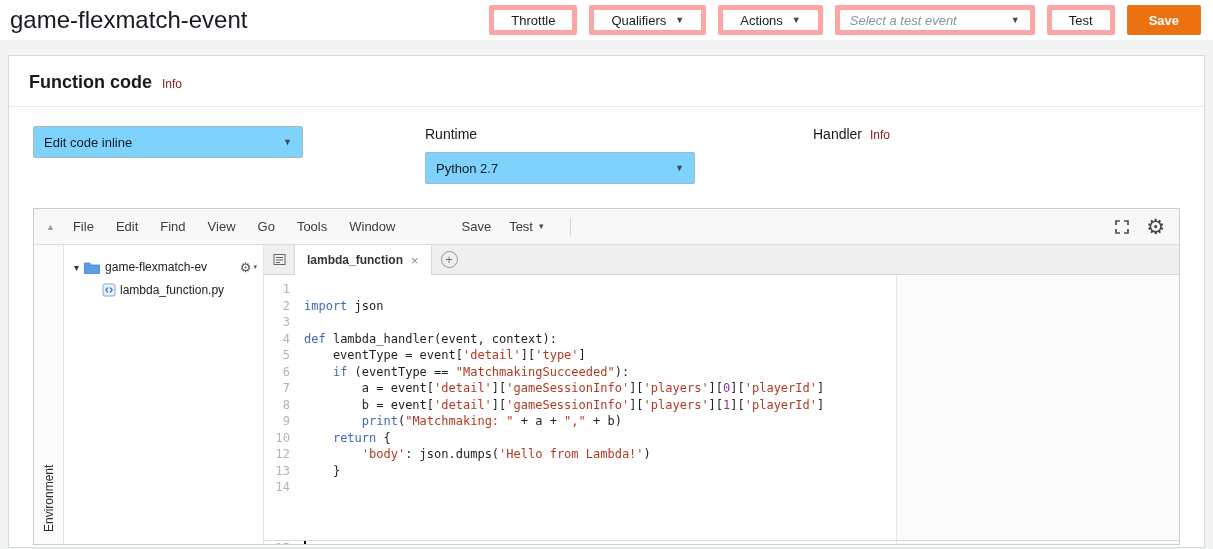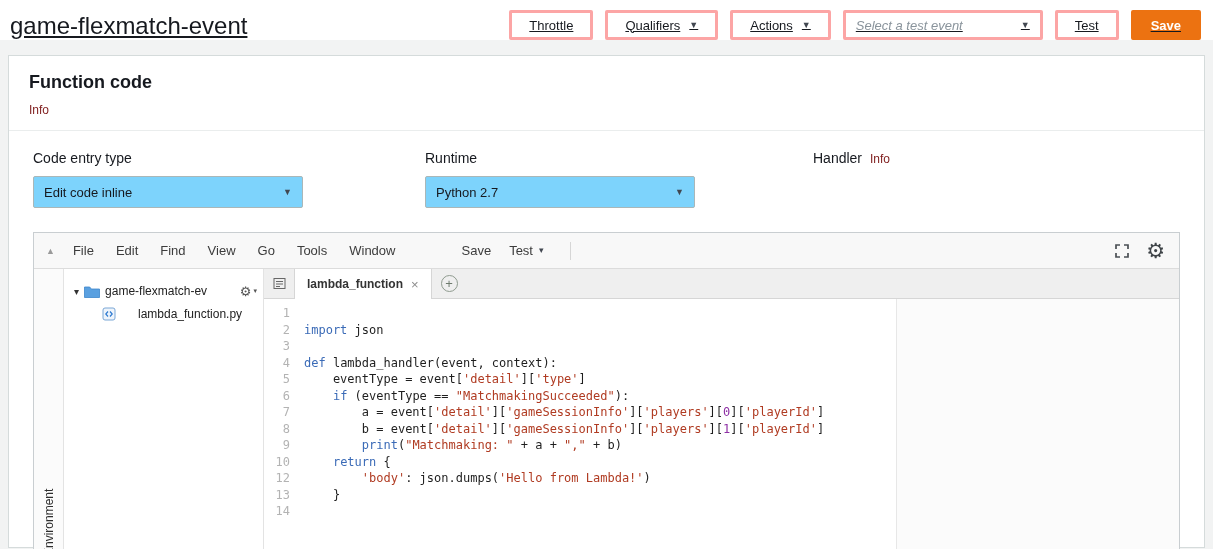--- a/index.html
+++ b/index.html
@@ -1,32 +1,32 @@
 <!DOCTYPE html>
 <html><head>
 <meta charset="utf-8">
 <style>
   * { margin:0; padding:0; box-sizing:border-box; }
   html,body { width:1213px; height:549px; overflow:hidden; }
   body { font-family:"Liberation Sans", sans-serif; background:#f2f3f3; color:#16191f; }
 
   
-  .top-header { height:40px; background:#fff; display:flex; align-items:flex-end; justify-content:space-between; padding:0 12px 0 10px;text-decoration:underline; }
+  .top-header { height:40px; background:#fff; display:flex; align-items:center; justify-content:space-between; padding:0 12px 0 10px; }
   .fn-title { font-size:24px; font-weight:400; color:#16191f; }
   .header-actions { display:flex; align-items:center; gap:12px; }
   .btn { height:30px; padding:0 17px; display:inline-flex; align-items:center; gap:9px; background:#fff;
-         border:3px solid #fca5a5; border-radius:2px; font-size:13px; color:#16191f; cursor:pointer; white-space:nowrap; }
+         border:5px solid #fca5a5; border-radius:2px; font-size:13px; color:#16191f; cursor:pointer; white-space:nowrap; }
   .caret { font-size:9px; color:#414750; line-height:1; }
   .select-test { width:200px; justify-content:space-between; padding:0 10px; }
   .select-test .placeholder { font-style:italic; color:#8a949c; }
   .btn-save { background:#ec7211; border-color:#ec7211; color:#fff; font-weight:700; }
 
   
   .panel { margin:15px 8px 0 8px; background:#fff; border:1px solid #d5dbdb; height:493px; }
-  .panel-header { display:flex; align-items:baseline; gap:10px; padding:16px 20px 13px 20px;flex-direction:column; }
+  .panel-header { display:flex; align-items:baseline; gap:10px; padding:16px 20px 13px 20px; }
   .panel-title { font-size:18px; font-weight:700; }
   .info-link { font-size:12px; font-weight:400; color:#7f1d1d; cursor:pointer; }
   .panel-divider { border-bottom:1px solid #eaeded; }
 
   
   .form-row { display:flex; padding:19px 24px 24px 24px; }
   .field { width:270px; margin-right:122px; }
   .field:nth-child(2){ margin-right:118px; }
   .field:last-child { width:272px; margin-right:0; }
   .field-label-row { display:flex; align-items:baseline; gap:8px; margin-bottom:10px; font-size:14px; }
@@ -46,21 +46,21 @@
   .mb-right { margin-left:auto; display:flex; align-items:center; gap:16px; padding-right:2px; }
   .gear-glyph { font-size:21px; color:#3f4448; line-height:1; cursor:pointer; }
 
   .editor-body { flex:1; display:flex; min-height:0; }
   .env-strip { width:30px; flex:none; border-right:1px solid #e3e3e3; background:#fbfbfb; display:flex; justify-content:center; }
   .env-label { writing-mode:vertical-rl; transform:rotate(180deg); font-size:12px; color:#2d2d2d; padding:12px 0; cursor:pointer; }
 
   .tree-panel { width:200px; flex:none; border-right:1px solid #e3e3e3; padding-top:10px; background:#fff; }
   .tree-row { display:flex; align-items:center; height:24px; font-size:12px; color:#222; cursor:pointer; }
   .tree-folder-row { padding:0 6px 0 10px; gap:5px; }
-  .tree-file-row { padding-left:38px; gap:22px; height:22px; }
+  .tree-file-row { padding-left:38px; gap:4px; height:22px; }
   .tree-name { flex:1; white-space:nowrap; overflow:hidden; }
   .disclosure { font-size:10px; color:#333; }
   .tree-gear { display:flex; align-items:center; gap:2px; color:#555; }
   .tree-gear .g { font-size:13px; line-height:1; }
   .tree-gear .c { font-size:7px; }
 
   .editor-main { flex:1; display:flex; flex-direction:column; min-width:0; }
   .tabbar { height:30px; flex:none; background:#efefef; border-bottom:1px solid #d6d6d6; display:flex; align-items:stretch; }
   .tablist-btn { width:30px; display:flex; align-items:center; justify-content:center; cursor:pointer; }
   .tab { background:#fff; display:flex; align-items:center; gap:8px; padding:0 12px; border-left:1px solid #d6d6d6;
@@ -117,23 +117,20 @@
 
 <div class="panel">
   <div class="panel-header">
     <span class="panel-title">Function code</span>
     <span class="info-link">Info</span>
   </div>
   <div class="panel-divider"></div>
 
   <div class="form-row">
     <div class="field">
-      <div class="field-label-row">
-        <span>Code entry type</span>
-      </div>
       <div class="control">
         <span>Edit code inline</span>
         <span class="caret">▼</span>
       </div>
     </div>
     <div class="field">
       <div class="field-label-row">
         <span>Runtime</span>
       </div>
       <div class="control">

